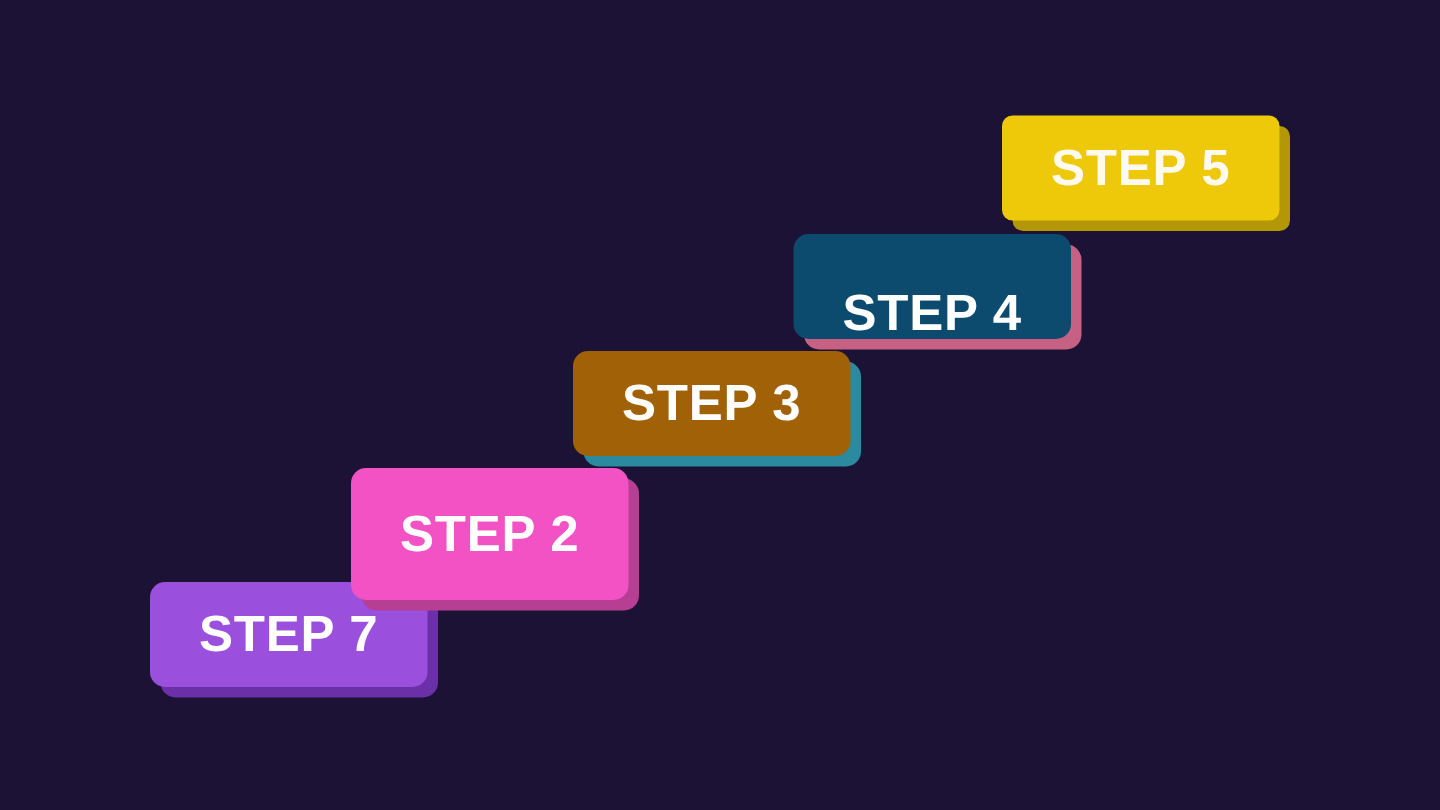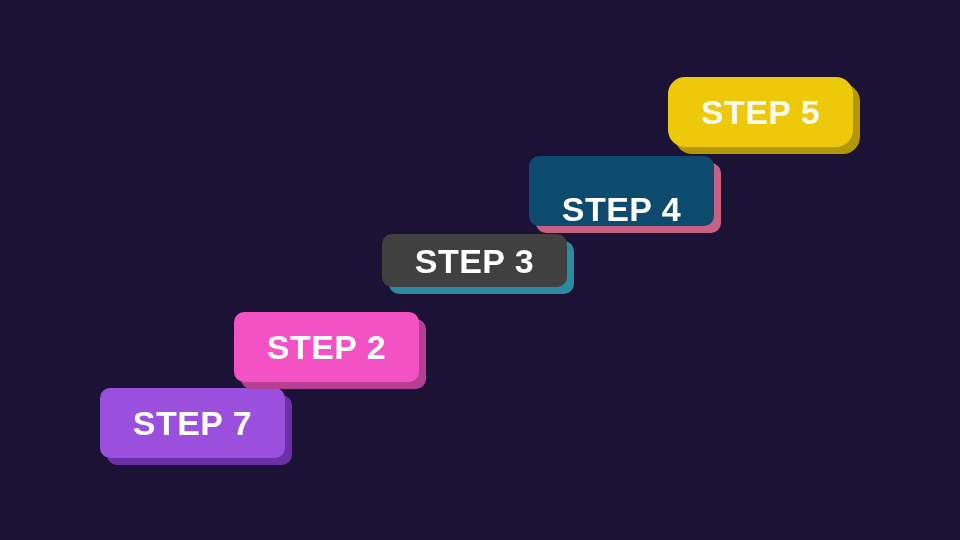--- a/index.html
+++ b/index.html
@@ -37,25 +37,25 @@
   }
 </style>
 </head>
 <body>
 
 <div id="stage" style="background: rgb(27, 18, 53);">
 
 <div class="step-box" style="left: 100px; top: 388px; width: 185px; height: 70px; border-radius: 10px; background: rgb(155, 79, 221); box-shadow: rgb(107, 47, 168) 7px 7px 0px 0px;">
       <span class="step-label" style="color: rgb(255, 255, 255);">STEP 7</span>
     </div>
-    <div class="step-box" style="left: 234px; top: 312px; width: 185px; height: 70px; border-radius: 10px; background: rgb(242, 82, 195); box-shadow: rgb(182, 63, 148) 7px 7px 0px 0px;">
+    <div class="step-box" style="left: 234px; top: 312px; width: 185px; height: 88px; border-radius: 10px; background: rgb(242, 82, 195); box-shadow: rgb(182, 63, 148) 7px 7px 0px 0px;">
       <span class="step-label" style="color: rgb(255, 255, 255);">STEP 2</span>
     </div>
-    <div class="step-box" style="left: 382px; top: 234px; width: 185px; height: 53px; border-radius: 10px; background: #404040; box-shadow: rgb(43, 137, 160) 7px 7px 0px 0px;">
+    <div class="step-box" style="left: 382px; top: 234px; width: 185px; height: 70px; border-radius: 10px; background: #a16207; box-shadow: rgb(43, 137, 160) 7px 7px 0px 0px;">
       <span class="step-label" style="color: rgb(255, 255, 255);">STEP 3</span>
     </div>
     <div class="step-box" style="left: 529px; top: 156px; width: 185px; height: 70px; border-radius: 10px; background: #0c4a6e; box-shadow: rgb(199, 97, 131) 7px 7px 0px 0px; align-items: flex-end;">
       <span class="step-label" style="color: rgb(255, 255, 255);">STEP 4</span>
     </div>
-    <div class="step-box" style="left: 668px; top: 77px; width: 185px; height: 70px; border-radius: 17px; background: rgb(237, 201, 10); box-shadow: rgb(179, 151, 7) 7px 7px 0px 0px;">
+    <div class="step-box" style="left: 668px; top: 77px; width: 185px; height: 70px; border-radius: 7px; background: rgb(237, 201, 10); box-shadow: rgb(179, 151, 7) 7px 7px 0px 0px;">
       <span class="step-label" style="color: rgb(255, 250, 240);">STEP 5</span>
     </div>
   </div>
 
 </body></html>

